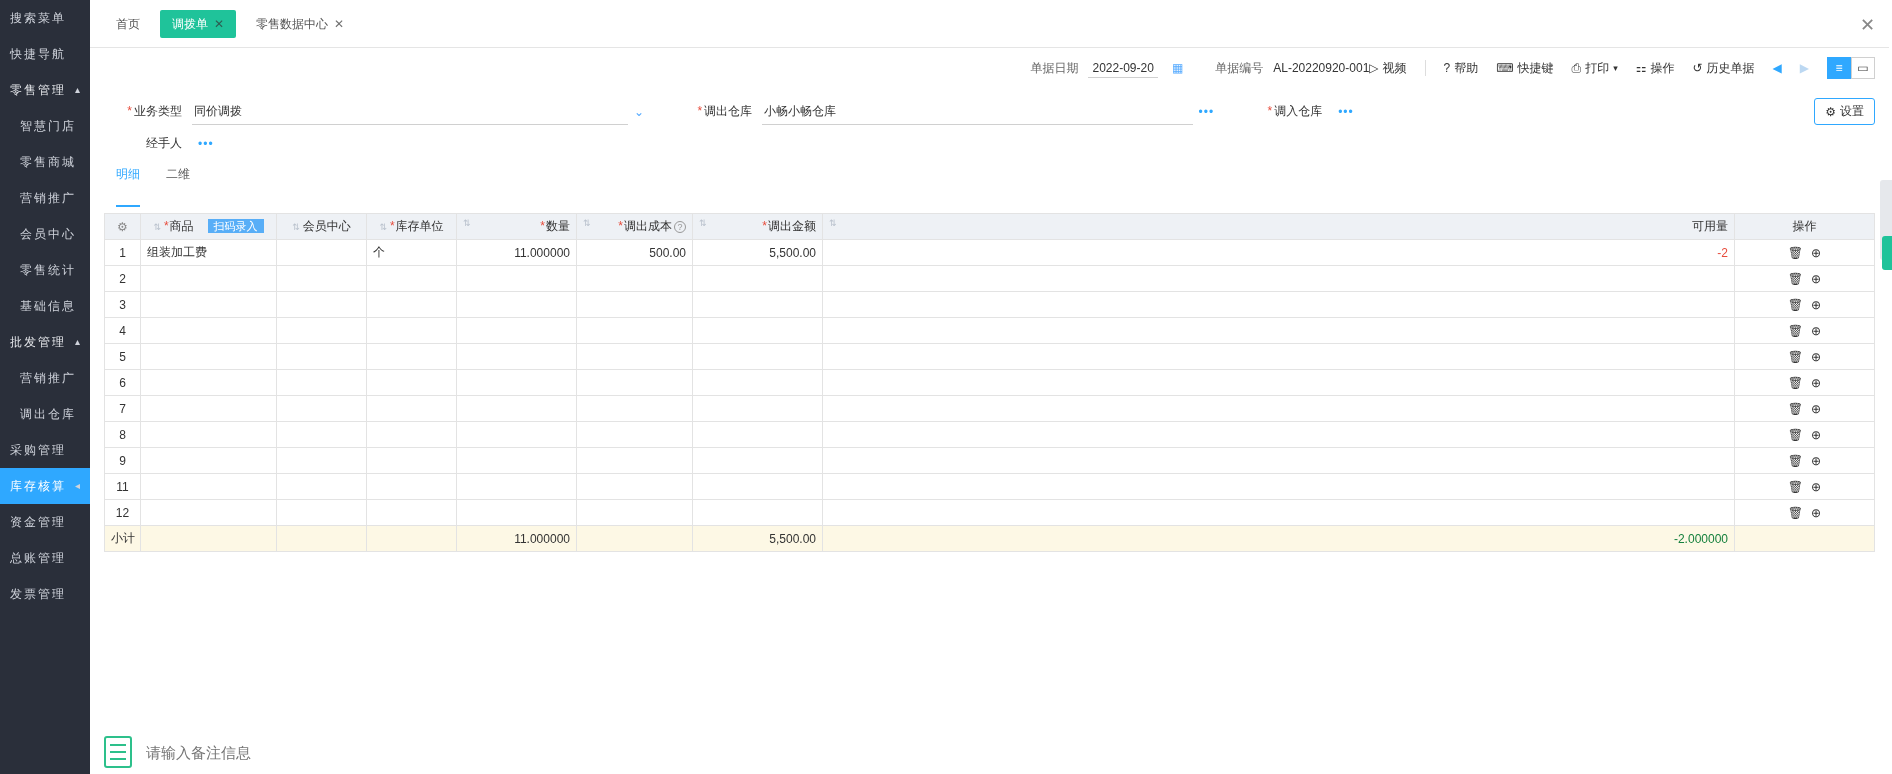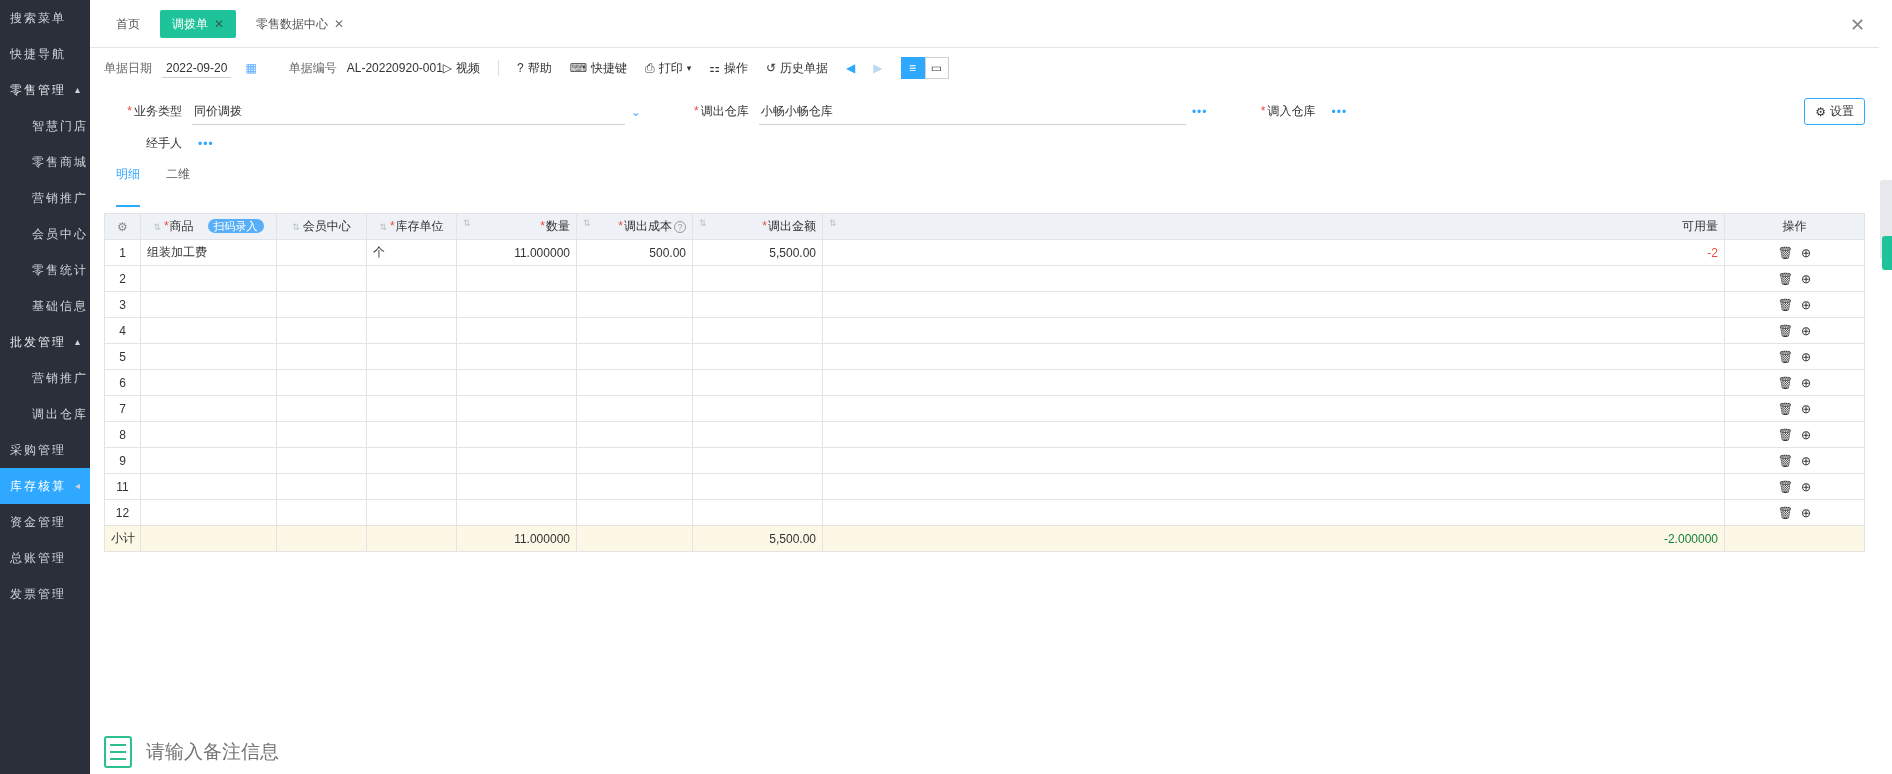--- a/index.html
+++ b/index.html
@@ -1,29 +1,29 @@
 <!DOCTYPE html>
 <html><head>
 <meta charset="utf-8">
 <style>
 *{box-sizing:border-box;margin:0;padding:0;font-family:"Microsoft YaHei","PingFang SC",sans-serif;font-size:12px;color:#333}
 body{background:#fff;width:1892px;height:774px;overflow:hidden;position:relative}
 .sidebar{position:absolute;left:0;top:0;width:90px;height:774px;background:#2a2f3a;color:#b9bec8}
 .sidebar .item{height:36px;line-height:36px;padding-left:10px;color:#cfd3db;cursor:pointer;letter-spacing:2px}
-.sidebar .sub{padding-left:32px}
+.sidebar .sub{padding-left:20px}
 .sidebar .item.section{color:#e6e8ec}
 .sidebar .item.active{background:#2fa8ff;color:#fff}
 .sidebar .arrow{float:right;margin-right:8px;font-size:10px;color:#cfd3db}
-.content{position:absolute;left:90px;top:0;right:13px;height:774px}
+.content{position:absolute;left:90px;top:0;right:3px;height:774px}
 .tabbar{height:48px;border-bottom:1px solid #e5e5e5;display:flex;align-items:center;padding-left:14px;position:relative}
 .tab{height:28px;line-height:28px;padding:0 12px;margin-right:8px;border-radius:2px;color:#555;cursor:pointer;position:relative}
 .tab.active{background:#1fc39a;color:#fff}
 .tab .close{margin-left:6px;font-size:12px;opacity:.7}
 .tabbar .global-close{position:absolute;right:14px;top:14px;font-size:18px;color:#888;cursor:pointer}
-.toolbar{height:40px;display:flex;align-items:center;padding:0 14px;justify-content:flex-start}
+.toolbar{height:40px;display:flex;align-items:center;padding:0 14px;justify-content:flex-end}
 .toolbar-left{display:flex;align-items:center;gap:10px}
 .toolbar-left .lbl{color:#666}
 .toolbar-left .val{color:#333}
 .toolbar-left .date{border-bottom:1px solid #d0d0d0;padding:2px 4px}
 .cal-icon{color:#55aaff;margin-left:4px}
 .toolbar-right{display:flex;align-items:center;gap:18px;color:#666}
 .toolbar-right .tbtn{display:inline-flex;align-items:center;gap:4px;cursor:pointer;color:#666}
 .toolbar-right .sep{width:1px;height:16px;background:#ddd}
 .toolbar-right .nav-arrow{color:#2fa8ff;cursor:pointer}
 .toolbar-right .view-toggle{display:flex}
@@ -42,31 +42,31 @@
 .subtab{padding-bottom:22px;cursor:pointer;color:#555}
 .subtab.on{color:#2fa8ff;border-bottom:2px solid #2fa8ff}
 .grid-wrap{padding:6px 14px 0 14px}
 table.grid{width:100%;border-collapse:collapse;table-layout:fixed}
 table.grid th,table.grid td{border:1px solid #e3e3e3;height:26px;padding:0 6px;white-space:nowrap;overflow:hidden}
 table.grid th{background:#eef1f5;color:#555;font-weight:normal;position:relative}
 th .sort{color:#b9c1cc;font-size:9px;margin-right:3px}
 th .req{color:#e74c3c;margin-right:1px}
 th.right,td.right{text-align:right}
 th.center,td.center{text-align:center}
-.scan-btn{background:#58aef7;color:#fff;border-radius:7px;padding:1px 6px;font-size:11px;margin-left:14px;cursor:pointer}
+.scan-btn{background:#58aef7;color:#fff;border-radius:0;padding:1px 6px;font-size:11px;margin-left:14px;cursor:pointer}
 td.neg{color:#e74c3c;text-align:right}
 tr.subtotal td{background:#fdf8e5}
 tr.subtotal td.neg{color:#15803d}
 .row-icons{display:flex;gap:8px;justify-content:center;color:#888}
 .row-icons span{cursor:pointer}
 .gear{color:#888}
 .foot{position:absolute;left:14px;right:14px;bottom:6px;display:flex;align-items:center;gap:14px}
 .foot .note-icon{width:28px;height:32px;border:2px solid #2dc08b;border-radius:3px;display:flex;flex-direction:column;justify-content:space-around;padding:4px 4px}
 .foot .note-icon i{height:2px;background:#2dc08b;display:block}
-.foot input{flex:1;border:none;outline:none;color:#be185d;font-size:19px}
+.foot input{flex:1;border:none;outline:none;color:#be185d;font-size:15px}
 .info-circle{display:inline-block;width:12px;height:12px;border:1px solid #999;border-radius:50%;font-size:9px;line-height:10px;text-align:center;color:#999;margin-left:2px}
 .side-strip{position:absolute;right:0;top:180px;width:12px;height:80px;background:#e6e8ec;border-radius:3px 0 0 3px}
 .green-tab{position:absolute;right:0;top:236px;width:10px;height:34px;background:#1fc39a;border-radius:3px 0 0 3px}
 </style>
 </head>
 <body>
 
 <div class="sidebar" id="sidebar">
     <div class="item">搜索菜单</div>
     <div class="item">快捷导航</div>

